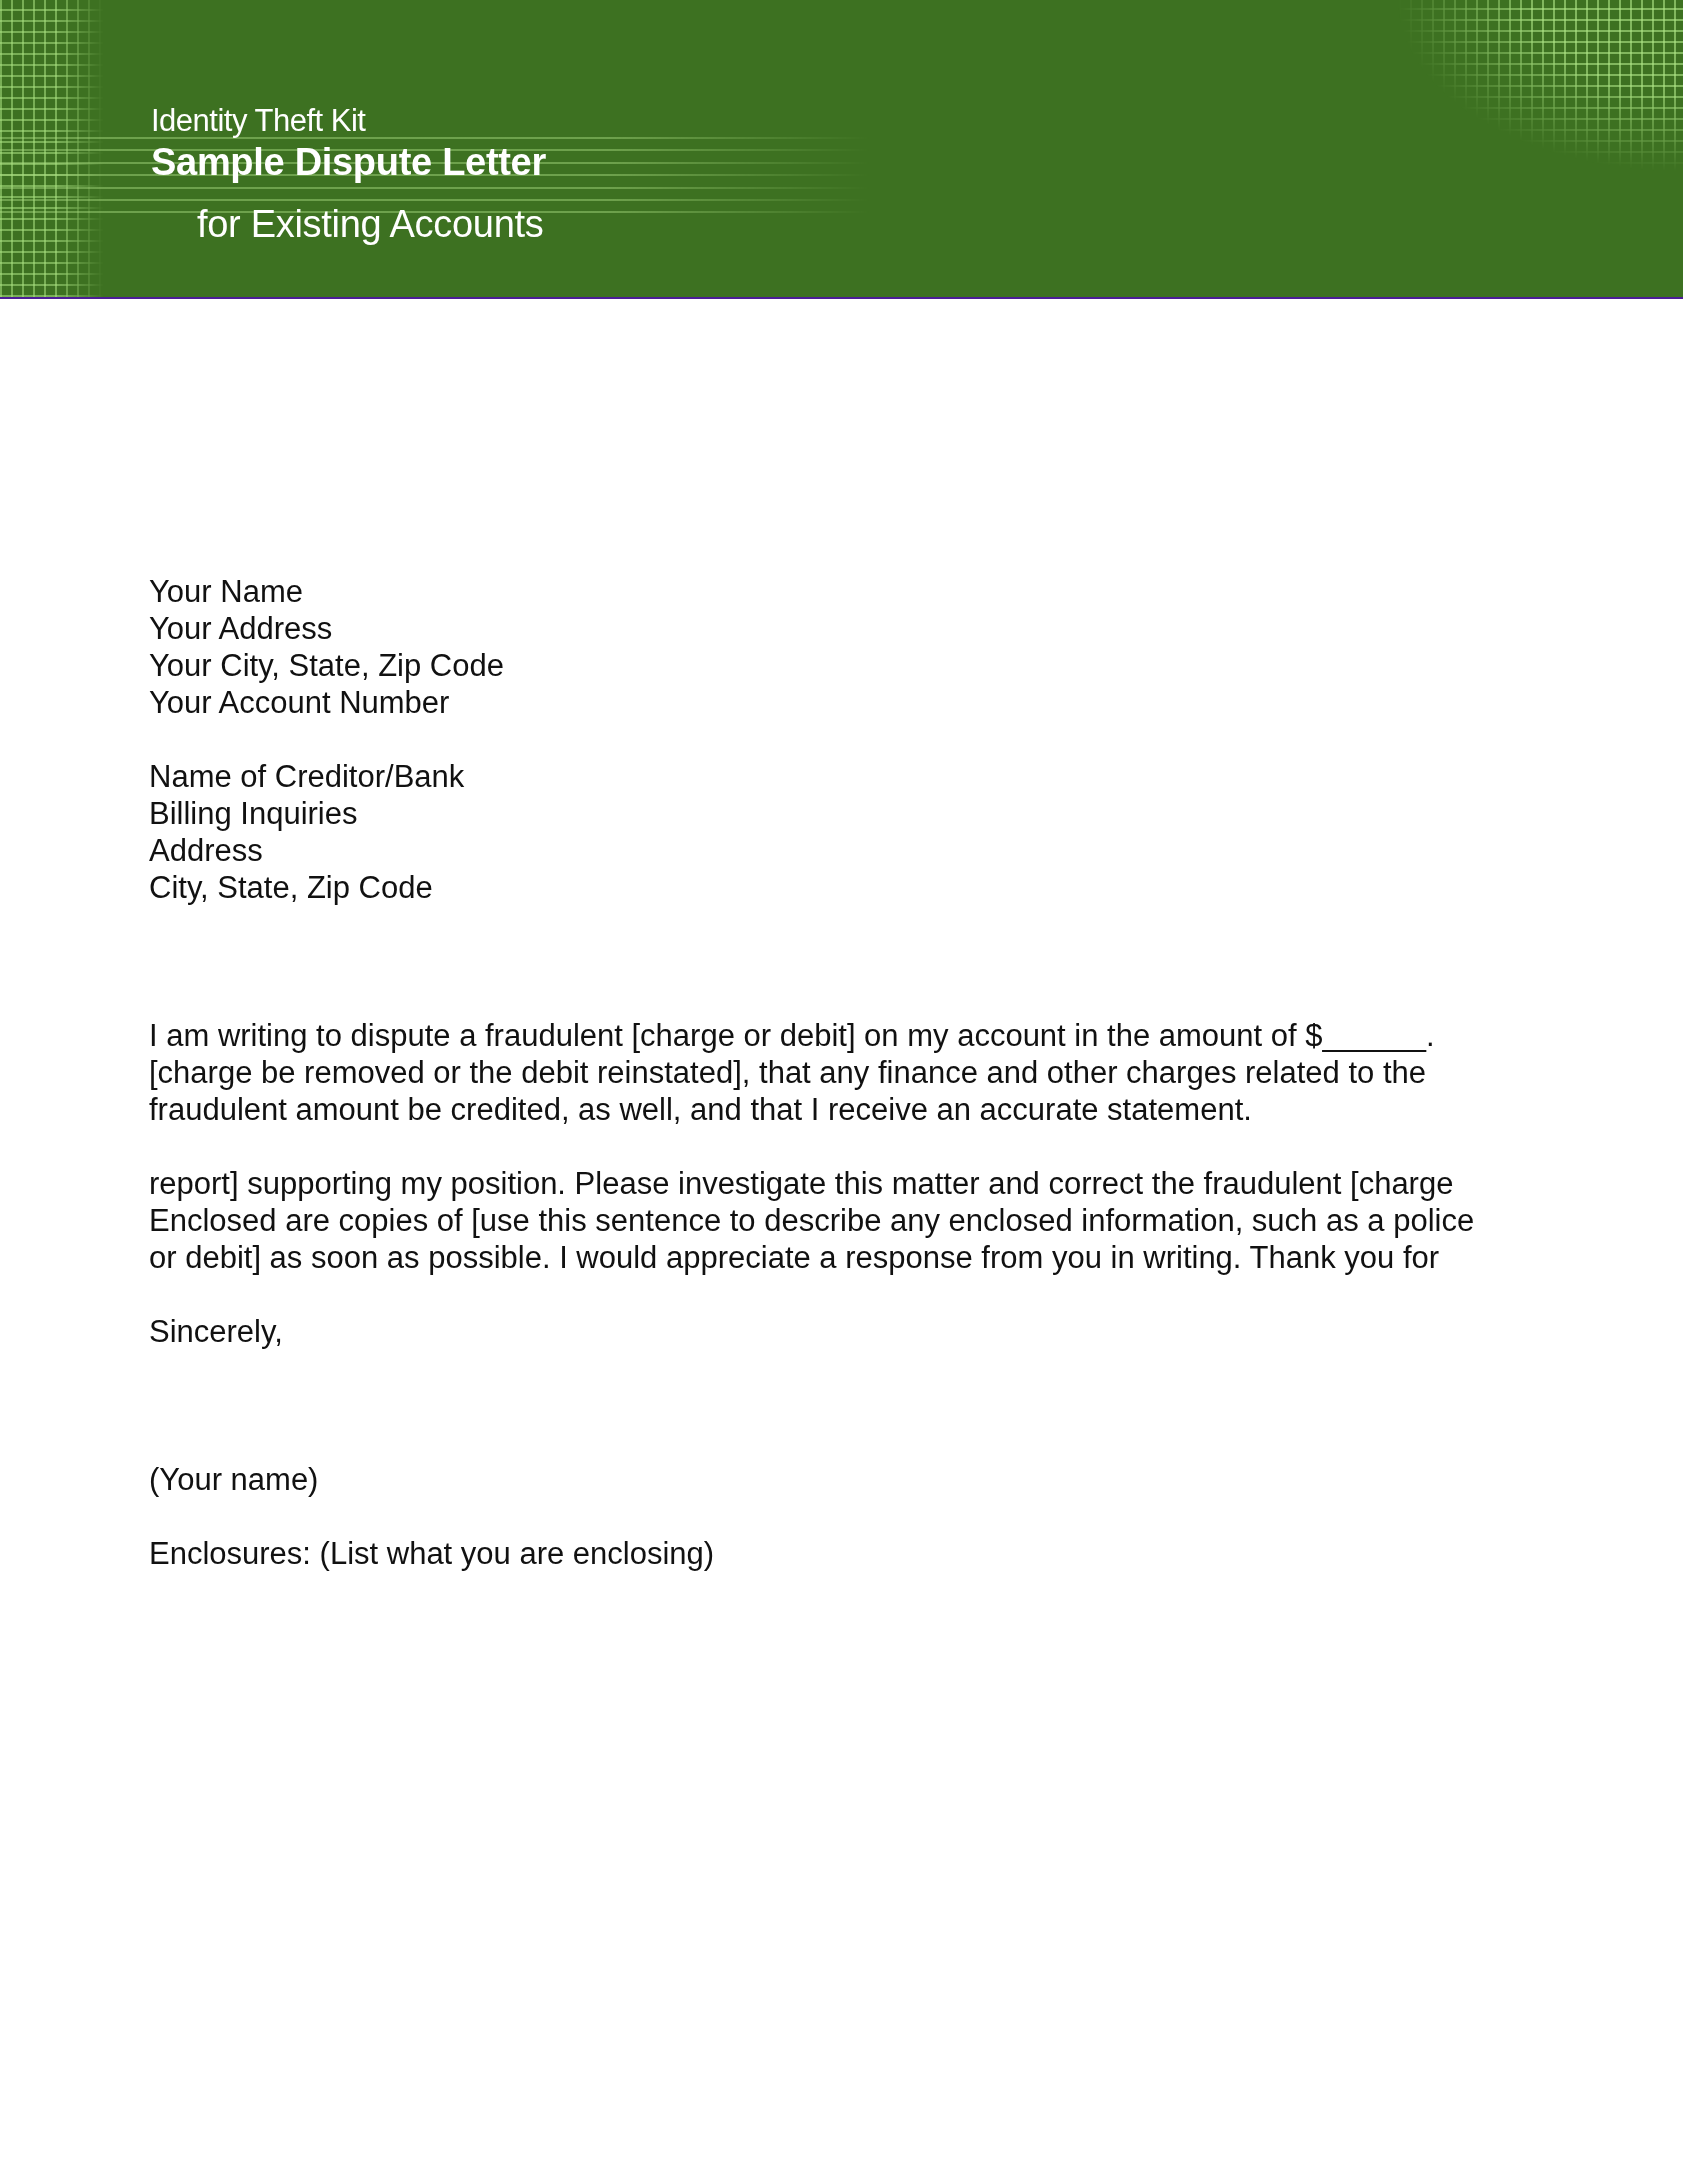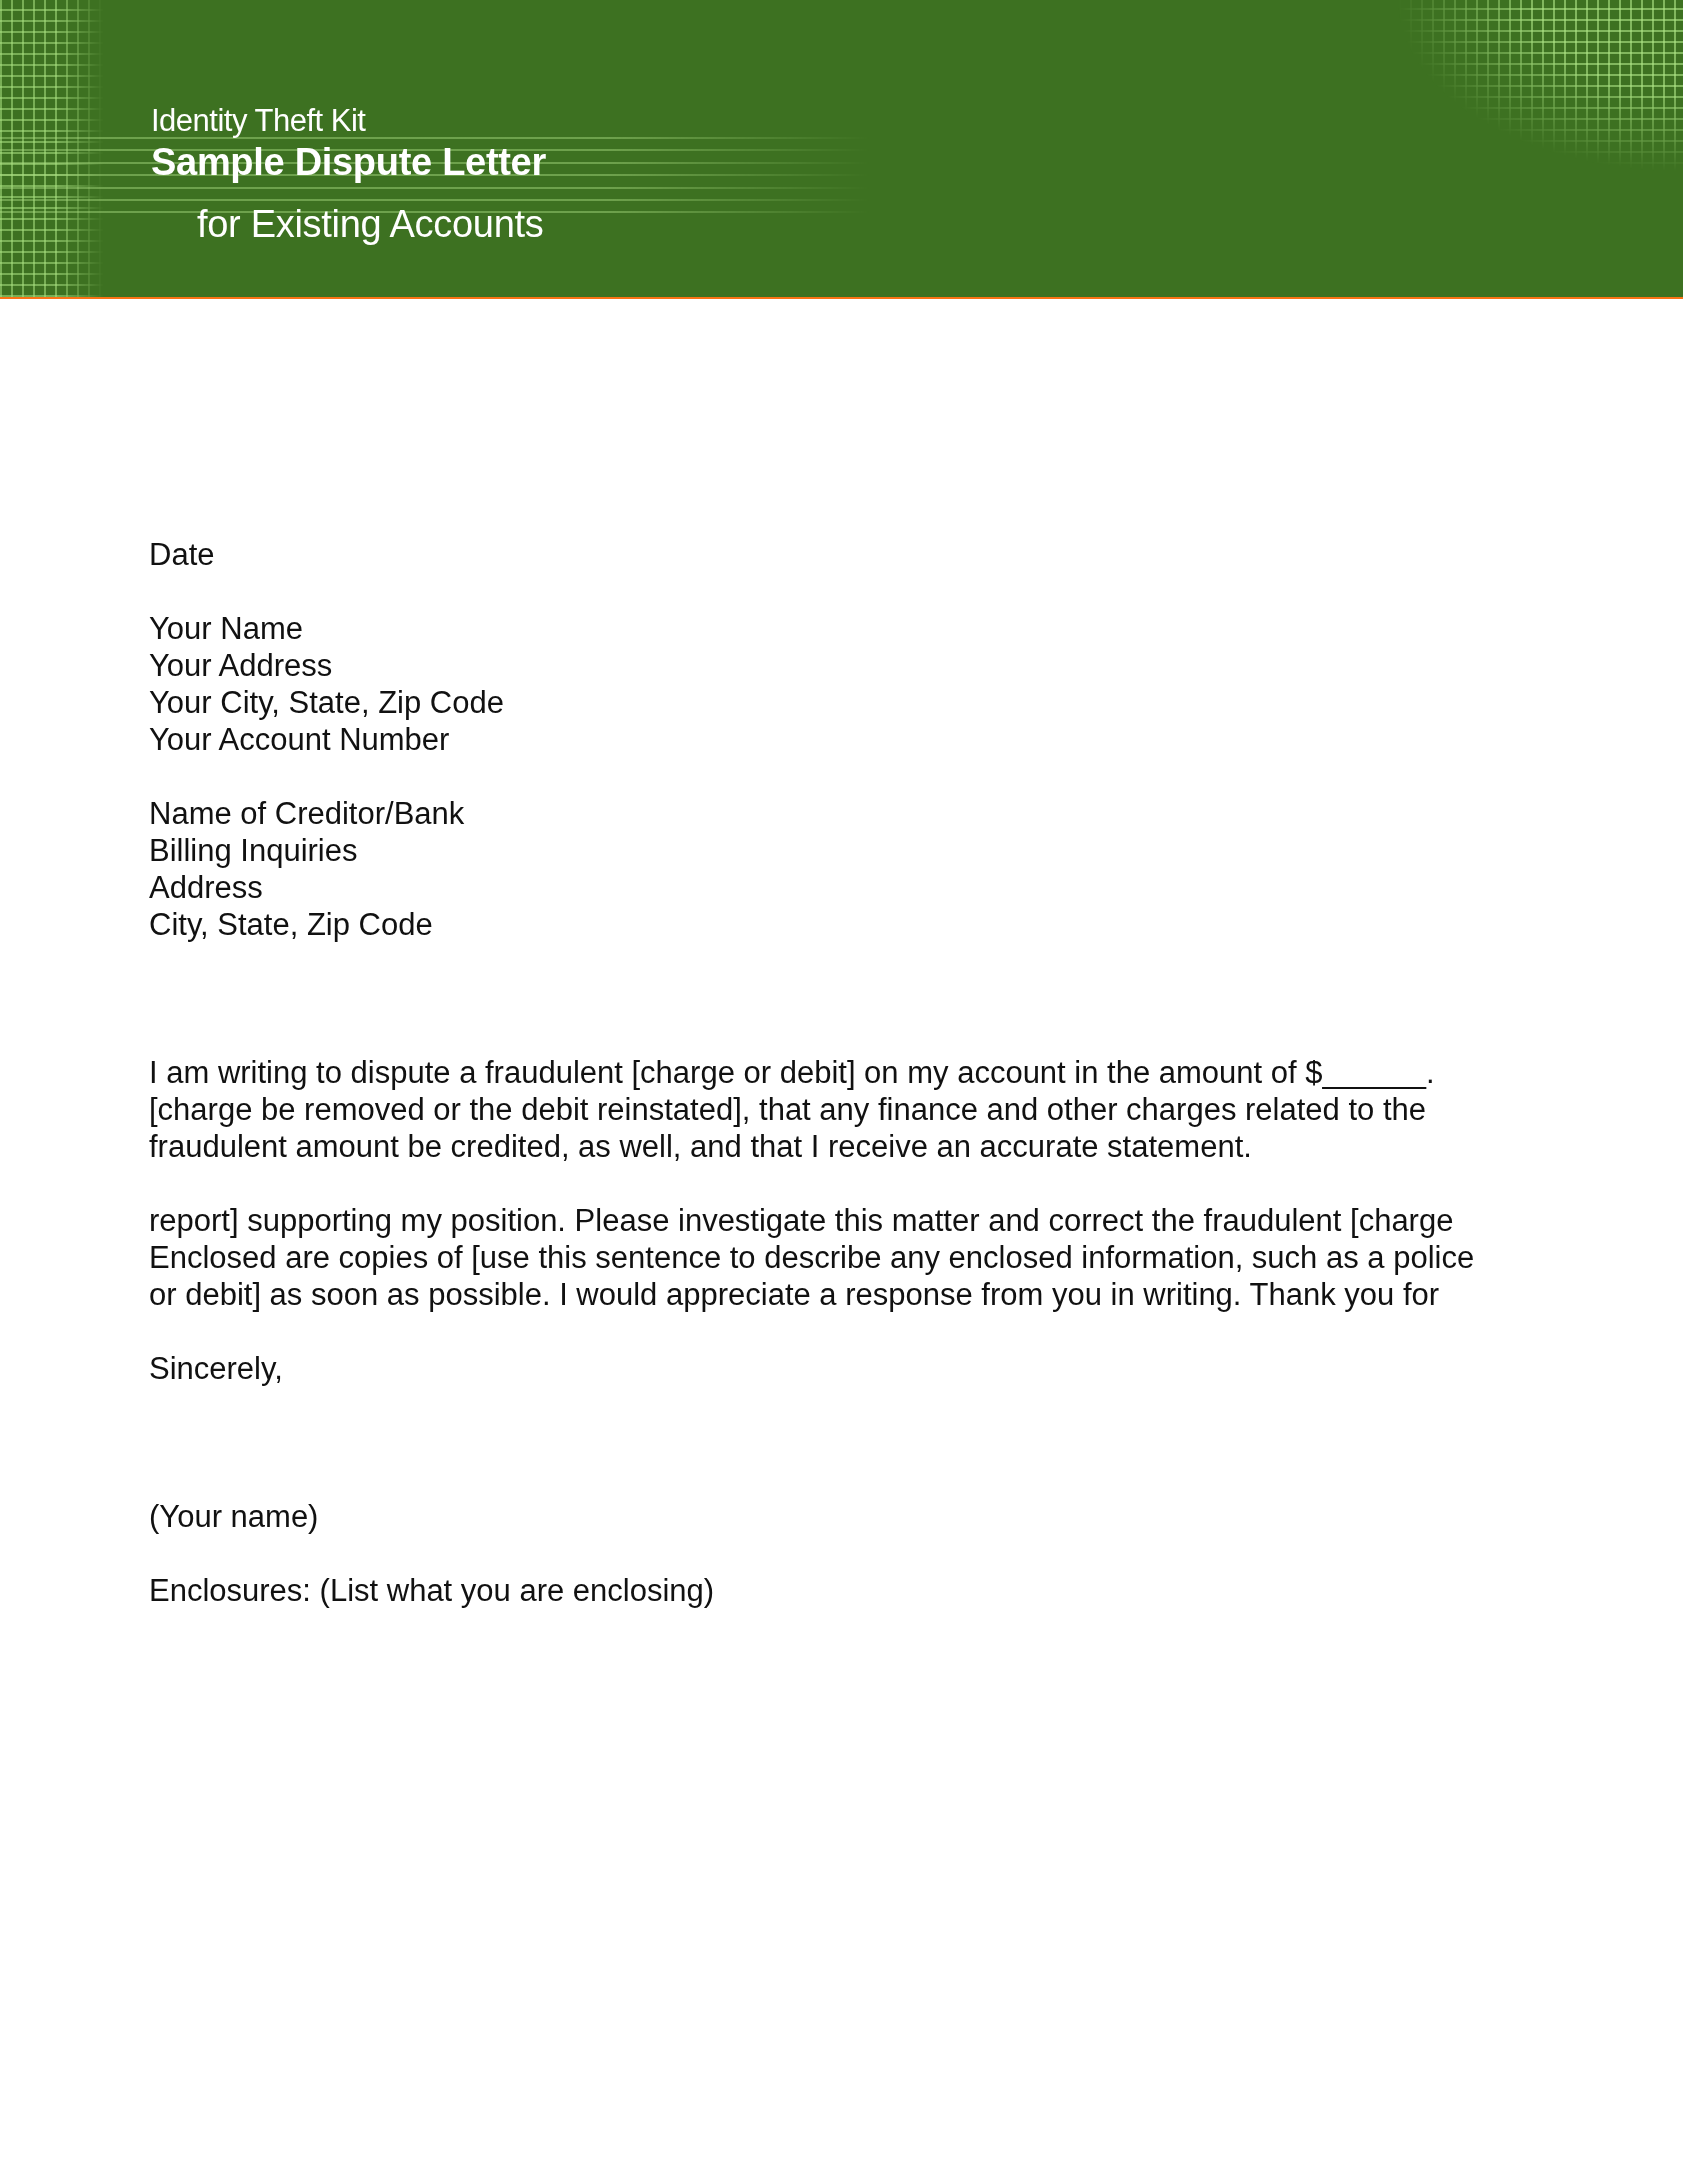--- a/index.html
+++ b/index.html
@@ -3,21 +3,21 @@
 <meta charset="utf-8">
 <style>
   html, body { margin: 0; padding: 0; }
   body {
     width: 1683px; height: 2178px; background: #ffffff; position: relative; overflow: hidden;
     font-family: "Liberation Sans", sans-serif; color: #111111;
   }
   .banner {
     position: absolute; left: 0; top: 0; width: 1683px; height: 297px;
     background: #3d7121; overflow: hidden;
-    border-bottom: 2px solid #f97316;
+    border-bottom: 2px solid #4c1d95;
   }
   .grid-left {
     position: absolute; left: 0; top: 0; width: 104px; height: 297px;
     background-image:
       repeating-linear-gradient(90deg, rgba(170,225,130,0.55) 0 2px, transparent 2px 11px),
       repeating-linear-gradient(0deg, rgba(170,225,130,0.55) 0 2px, transparent 2px 11px);
     -webkit-mask-image: linear-gradient(90deg, #000 55%, transparent 100%);
     mask-image: linear-gradient(90deg, #000 55%, transparent 100%);
   }
   .grid-right {
@@ -55,21 +55,20 @@
 <div class="banner">
   <div class="grid-left"></div>
   <div class="grid-right"></div>
   <div class="stripes"></div>
   <div class="banner-text kicker">Identity Theft Kit</div>
   <div class="banner-text title">Sample Dispute Letter</div>
   <div class="banner-text subtitle">for Existing Accounts</div>
 </div>
 
 <div class="letter">
-  <span class="line">Date</span>
   <div class="gap1"></div>
 
   <div>
     <span class="line">Your Name</span>
     <span class="line">Your Address</span>
     <span class="line">Your City, State, Zip Code</span>
     <span class="line">Your Account Number</span>
   </div>
   <div class="gap1"></div>
 

